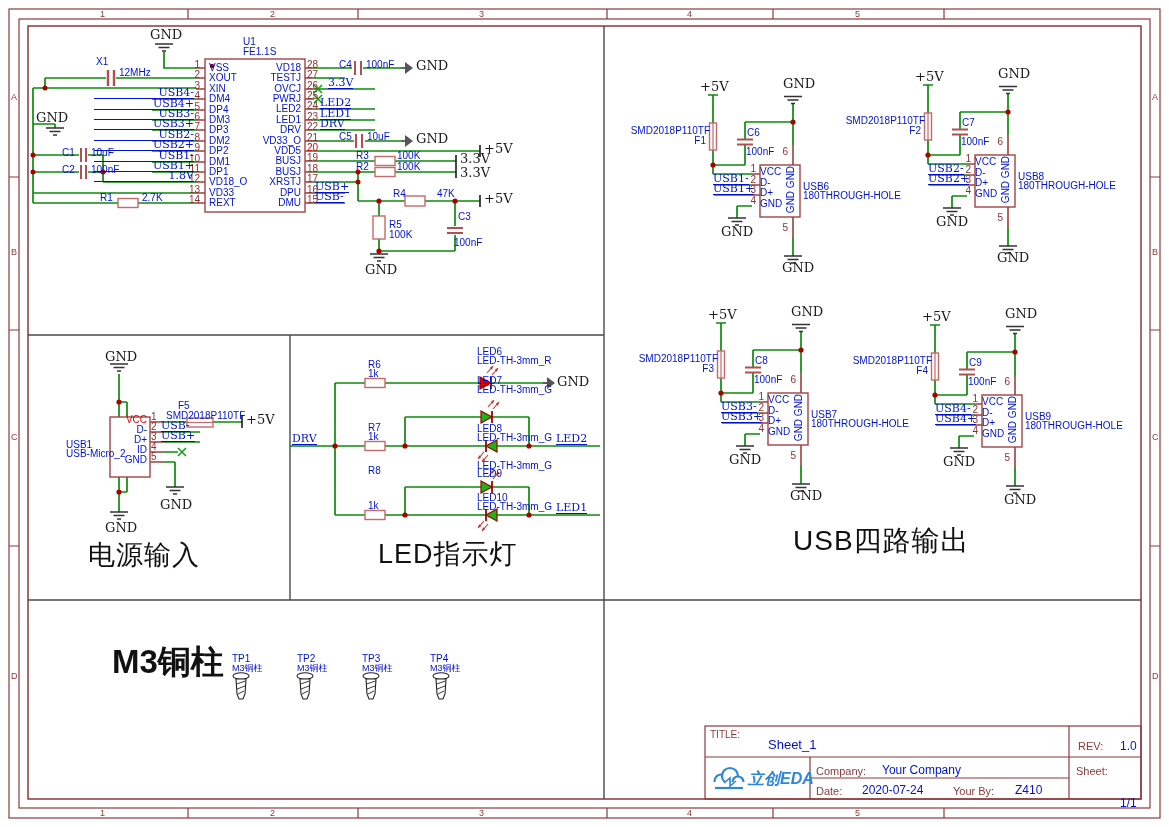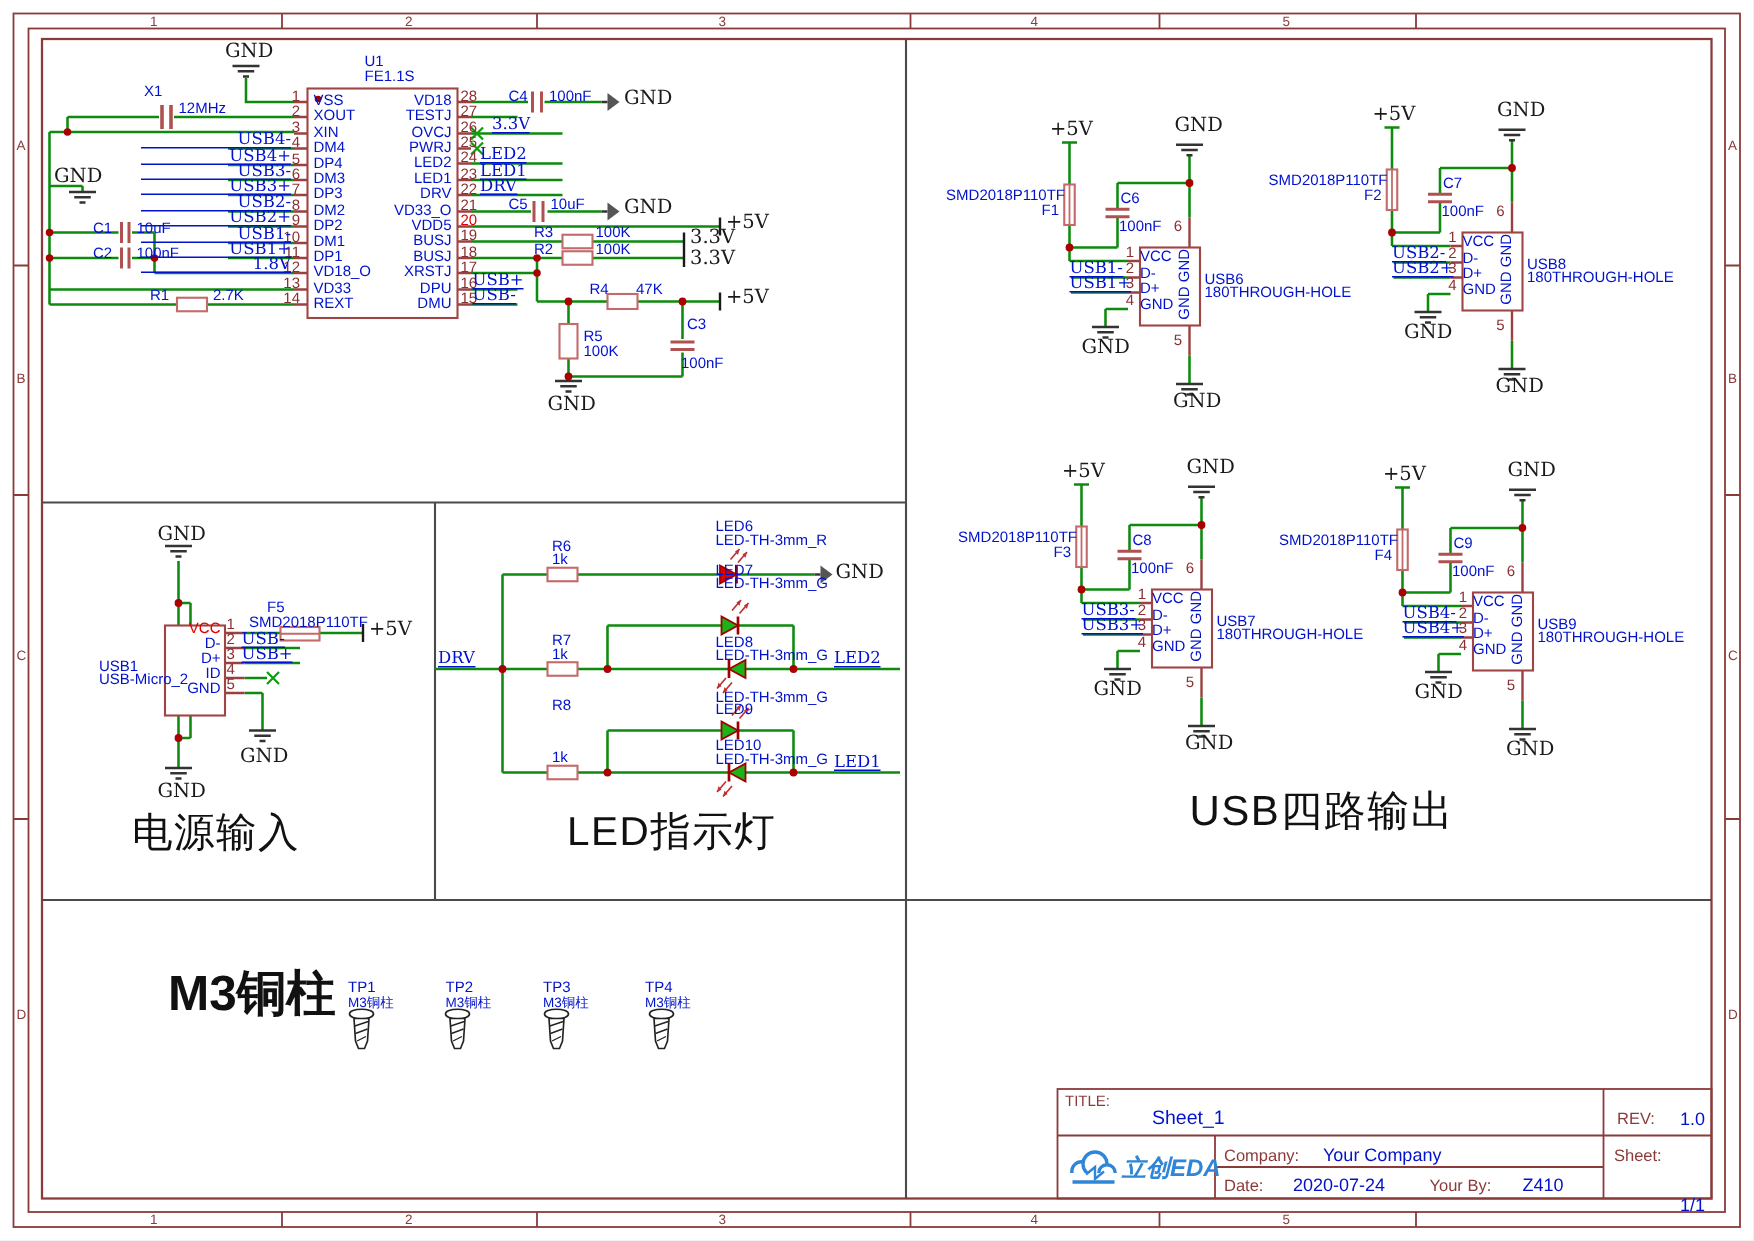--- a/index.html
+++ b/index.html
@@ -489,21 +489,21 @@
 <span class="t" style="left:142px;top:192px">2.7K</span>
 <span class="t" style="left:339px;top:59px">C4</span>
 <span class="t" style="left:366px;top:59px">100nF</span>
 <span class="t" style="left:339px;top:131px">C5</span>
 <span class="t" style="left:367px;top:131px">10uF</span>
 <span class="t" style="left:356px;top:150px">R3</span>
 <span class="t" style="left:397px;top:150px">100K</span>
 <span class="t" style="left:356px;top:161px">R2</span>
 <span class="t" style="left:397px;top:161px">100K</span>
 <span class="t" style="left:393px;top:188px">R4</span>
-<span class="t" style="left:424px;top:188px">47K</span>
+<span class="t" style="left:437px;top:188px">47K</span>
 <span class="t" style="left:389px;top:219px">R5</span>
 <span class="t" style="left:389px;top:229px">100K</span>
 <span class="t" style="left:458px;top:211px">C3</span>
 <span class="t" style="left:454px;top:237px">100nF</span>
 <span class="t sf" style="left:150px;top:29px">GND</span>
 <span class="t sf" style="left:36px;top:112px">GND</span>
 <span class="t sf" style="left:416px;top:60px">GND</span>
 <span class="t sf" style="left:416px;top:133px">GND</span>
 <span class="t sf" style="left:365px;top:264px">GND</span>
 <span class="t sf" style="left:484px;top:143px">+5V</span>

